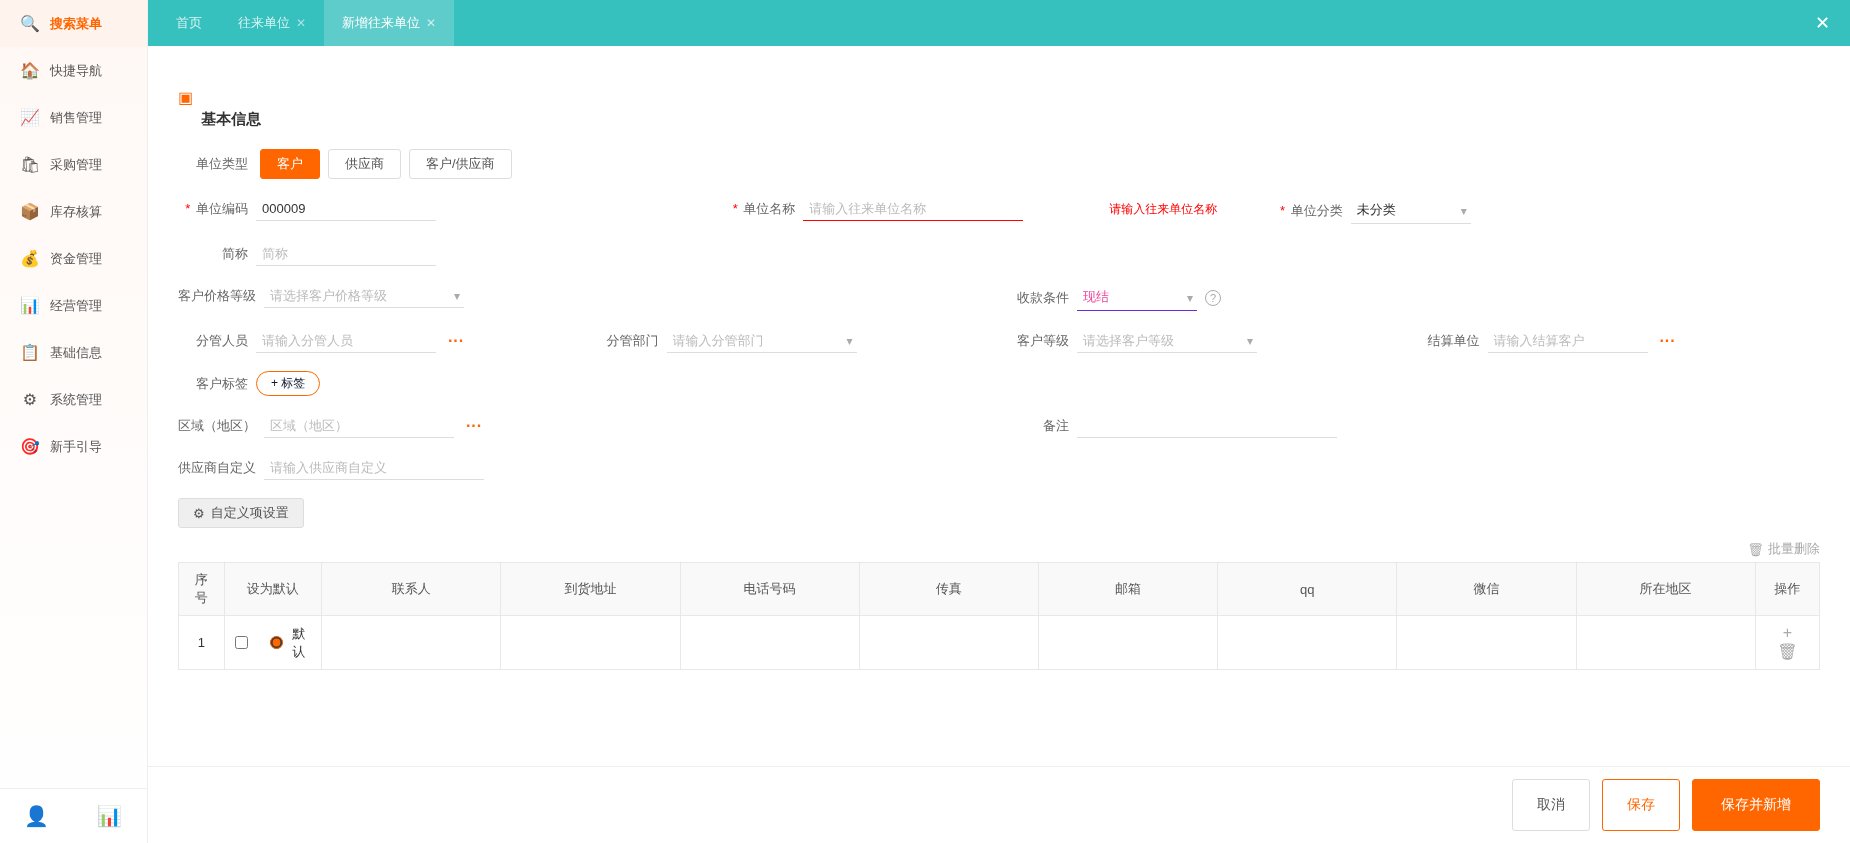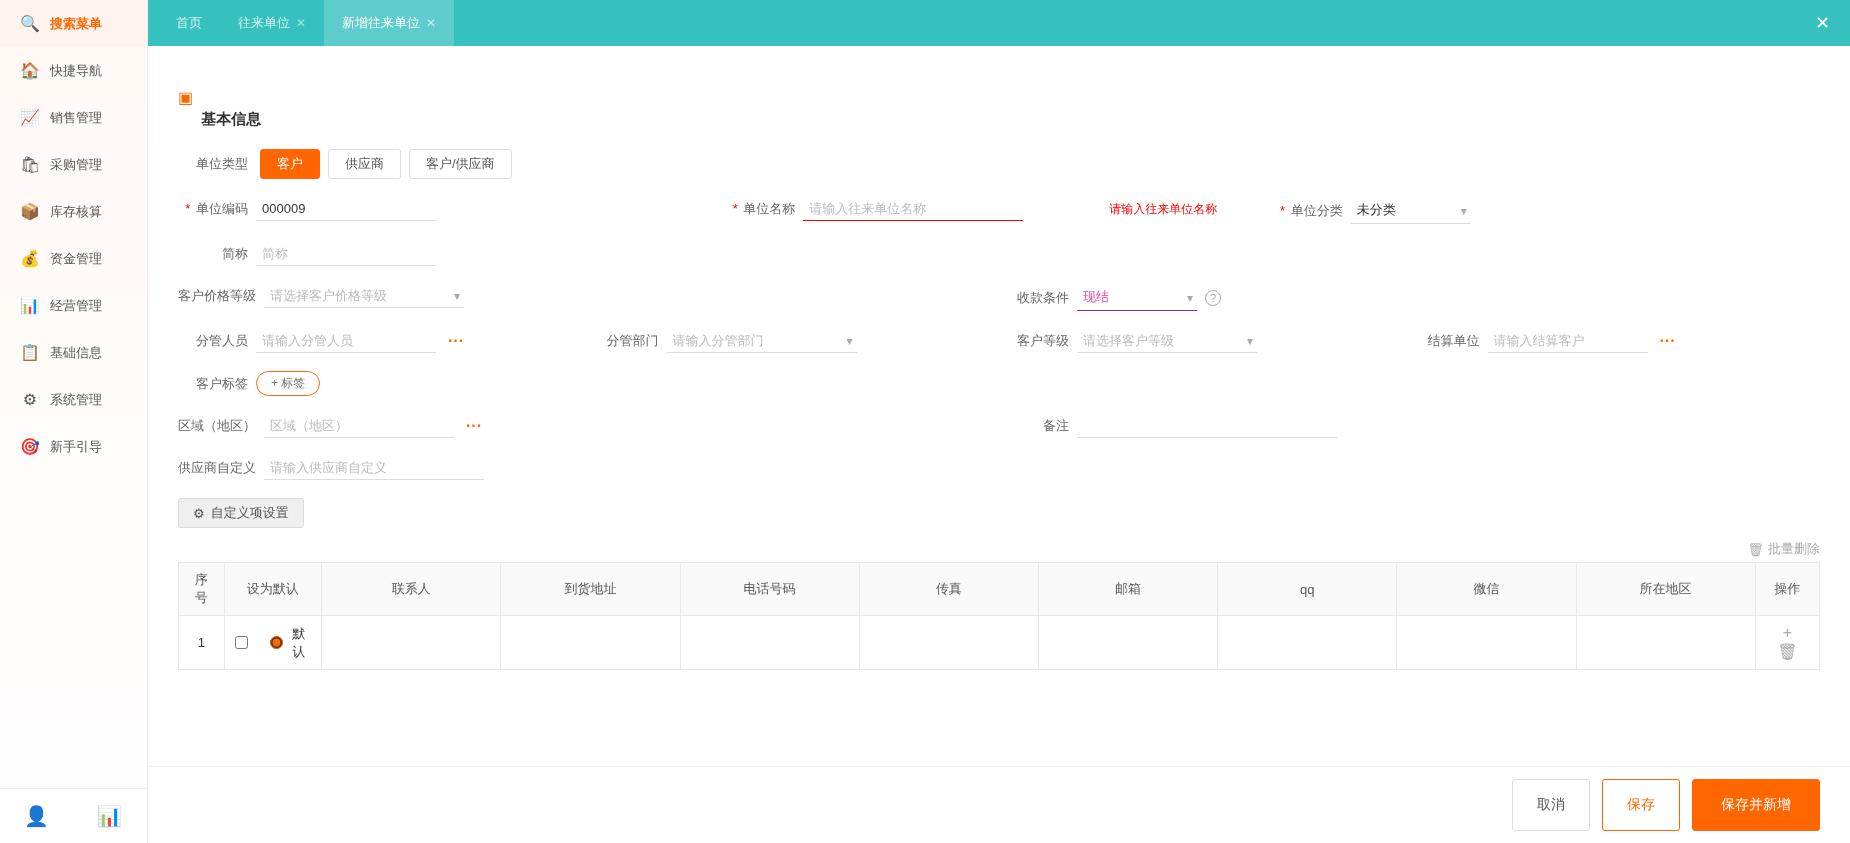--- a/index.html
+++ b/index.html
@@ -156,21 +156,21 @@
     .radio-group { display: flex; align-items: center; gap: 16px; }
     .radio-label { display: flex; align-items: center; gap: 4px; cursor: pointer; color: #555; }
     .radio-label input[type=radio] { accent-color: #f60; }
 
     
     .more-btn { color: #f60; cursor: pointer; padding: 0 4px; font-size: 16px; font-weight: bold; }
 
     
     .tag-btn {
       border: 1px solid #f60;
-      color: #737373;
+      color: #0f172a;
       border-radius: 20px;
       padding: 3px 14px;
       cursor: pointer;
       font-size: 12px;
       background: #fff;
     }
 
     
     .help-icon {
       width: 16px;

